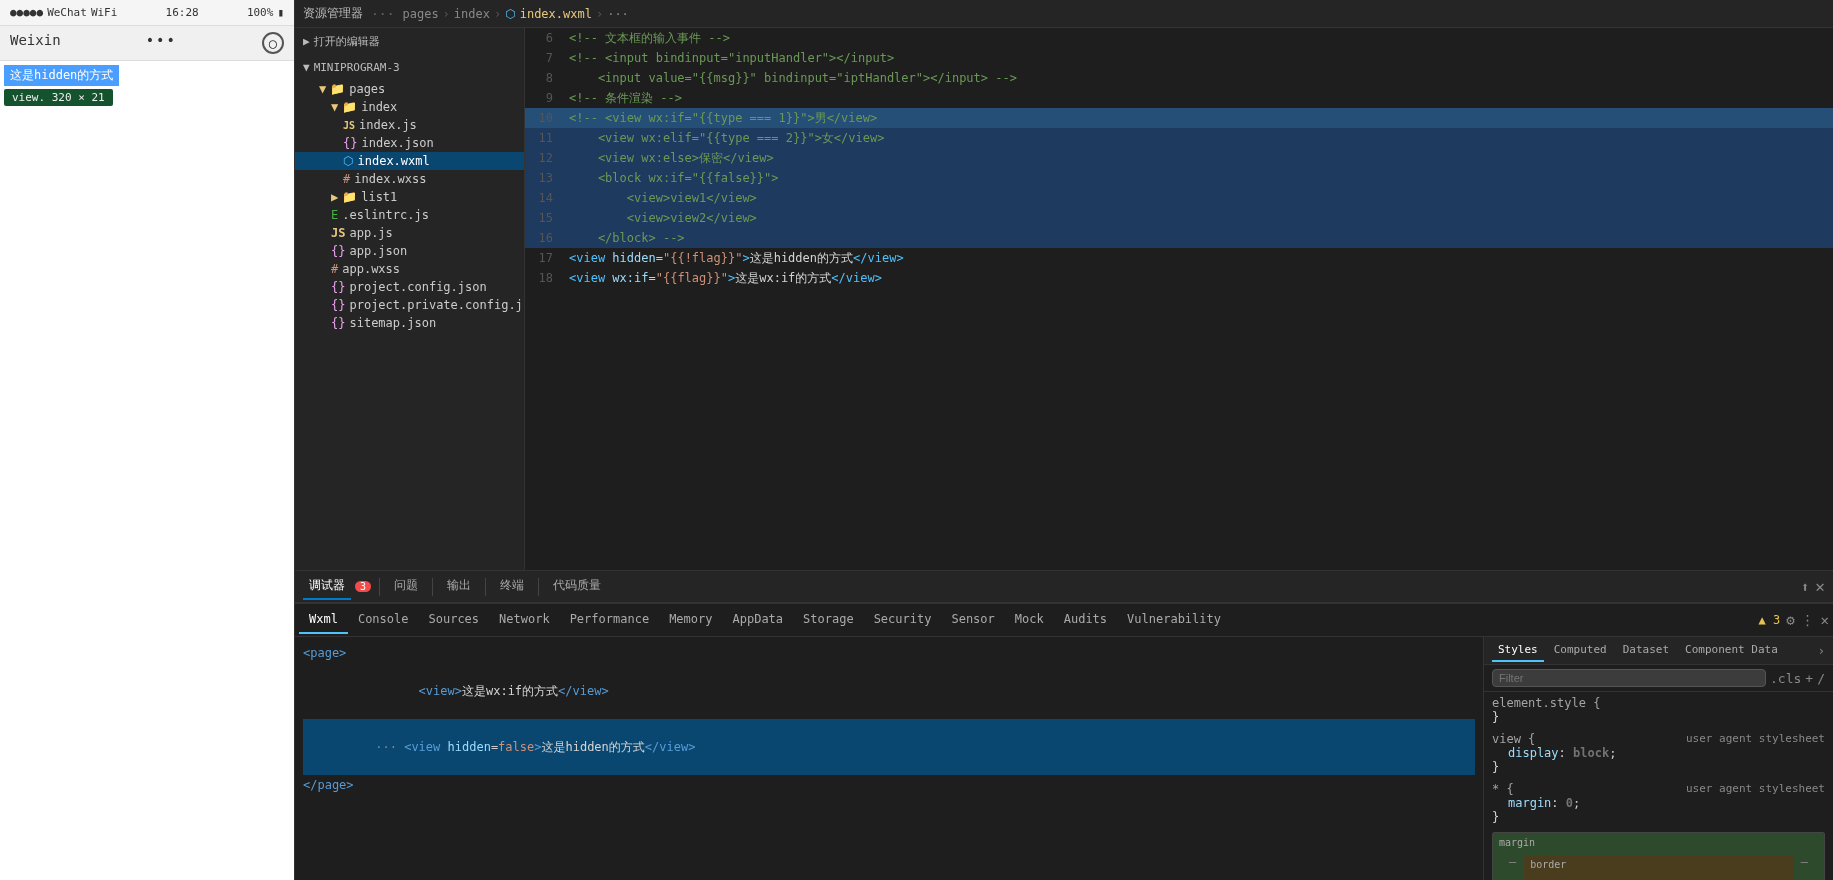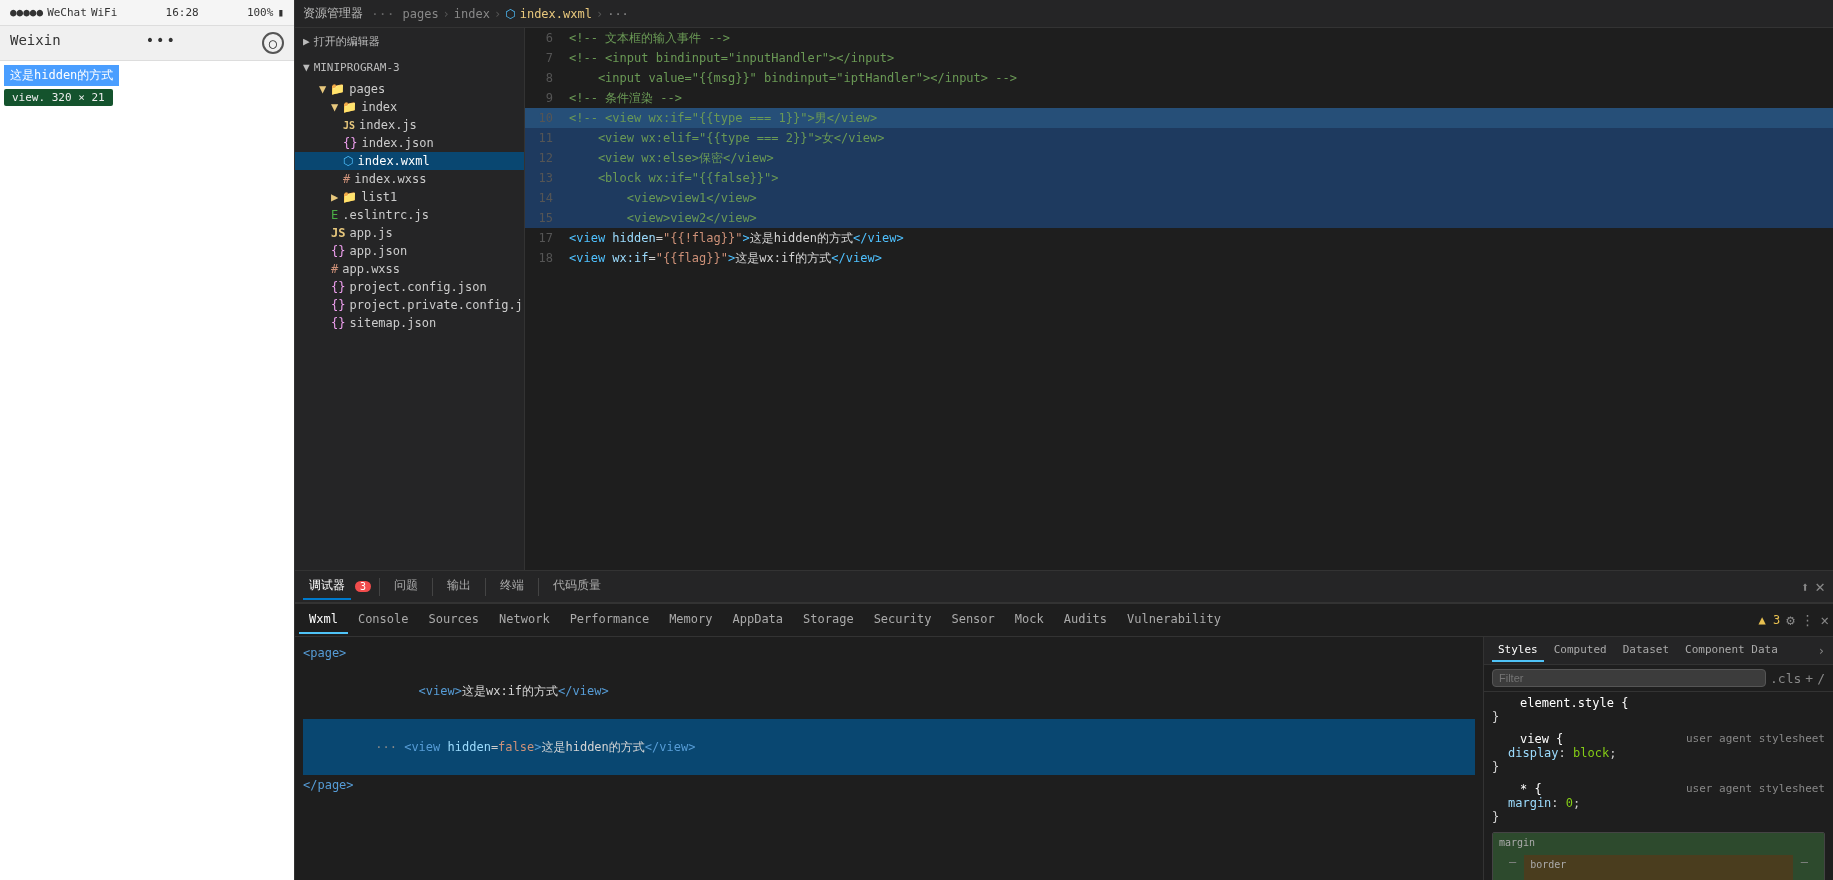--- a/index.html
+++ b/index.html
@@ -293,26 +293,26 @@
       outline: none;
     }
     .styles-content {
       flex: 1;
       overflow-y: auto;
       padding: 4px 8px;
       font-size: 12px;
       font-family: monospace;
     }
     .style-block { margin-bottom: 8px; }
-    .style-selector { color: #ffffff; margin-left: 28px; }
+    .style-selector { color: #a3a3a3; }
     .style-source { color: #888; font-size: 11px; float: right; }
     .style-brace { color: #d4d4d4; }
     .style-prop { color: #9cdcfe; margin-left: 16px; }
     .style-colon { color: #d4d4d4; }
-    .style-val { color: #84cc16; }
+    .style-val { color: #737373; font-weight: bold; }
 
     
     .box-model {
       margin-top: 8px;
       border: 1px solid #444;
       border-radius: 2px;
       overflow: hidden;
       background: #252526;
     }
     .box-model-outer {
@@ -486,20 +486,24 @@
         <span class="line-num">13</span>
         <span class="line-content c-comment">    &lt;block wx:if="{{false}}"&gt;</span>
       </div>
       <div class="code-line highlighted-range">
         <span class="line-num">14</span>
         <span class="line-content c-comment">        &lt;view&gt;view1&lt;/view&gt;</span>
       </div>
       <div class="code-line highlighted-range">
         <span class="line-num">15</span>
         <span class="line-content c-comment">        &lt;view&gt;view2&lt;/view&gt;</span>
+      </div>
+      <div class="code-line highlighted-range">
+        <span class="line-num">16</span>
+        <span class="line-content c-comment">    &lt;/block&gt; --&gt;</span>
       </div>
       <div class="code-line">
         <span class="line-num">17</span>
         <span class="line-content"><span class="c-tag">&lt;view</span> <span class="c-attr">hidden</span>=<span class="c-val">"{{!flag}}"</span><span class="c-tag">&gt;</span><span class="c-text">这是hidden的方式</span><span class="c-tag">&lt;/view&gt;</span></span>
       </div>
       <div class="code-line">
         <span class="line-num">18</span>
         <span class="line-content"><span class="c-tag">&lt;view</span> <span class="c-attr">wx:if</span>=<span class="c-val">"{{flag}}"</span><span class="c-tag">&gt;</span><span class="c-text">这是wx:if的方式</span><span class="c-tag">&lt;/view&gt;</span></span>
       </div>
     </div>

